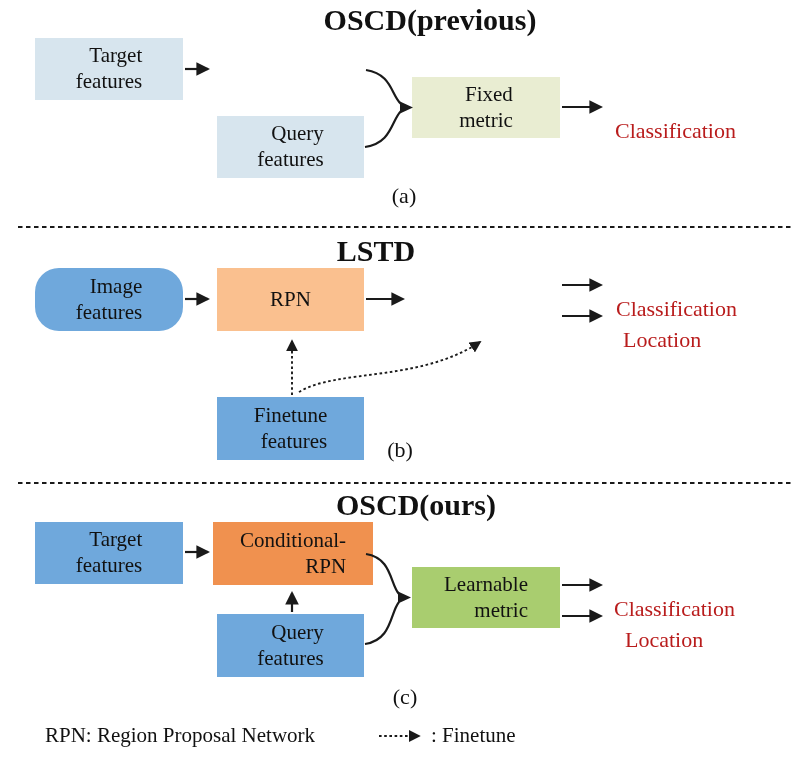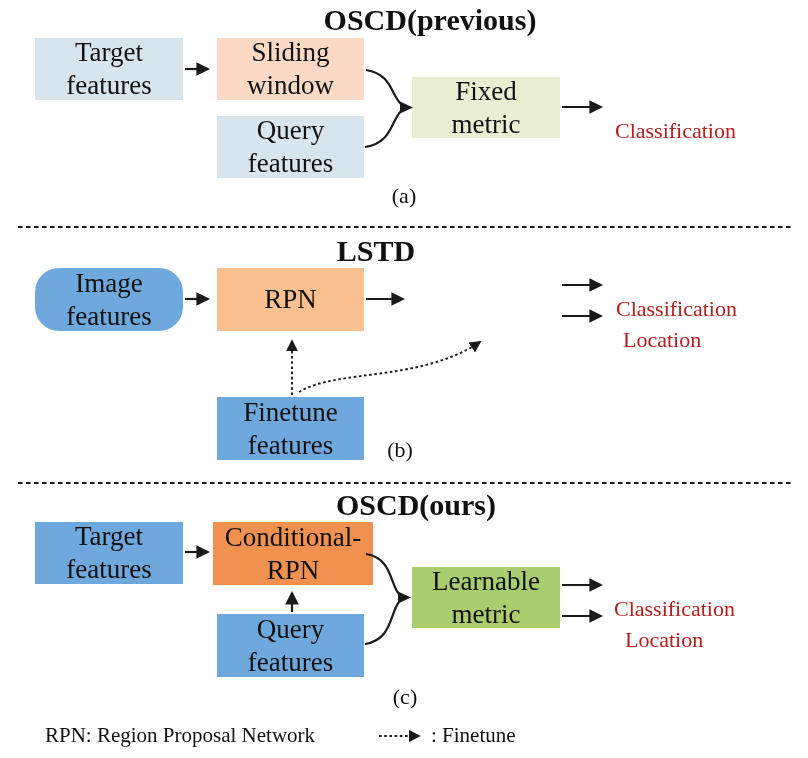--- a/index.html
+++ b/index.html
@@ -1,20 +1,20 @@
 <!DOCTYPE html>
 <html><head>
 <meta charset="utf-8">
 <style>
   html,body{margin:0;padding:0;}
   body{font-family:"Liberation Serif","DejaVu Serif",serif;background:#ffffff;}
   .canvas{position:relative;width:808px;height:758px;background:#ffffff;overflow:hidden;}
   .panel-title{position:absolute;transform:translateX(-50%);font-weight:bold;font-size:30px;color:#111;white-space:nowrap;}
-  .box{position:absolute;display:flex;align-items:center;justify-content:center;text-align:center;
-       font-size:27px;line-height:1.22;color:#111;white-space:pre-line;}
+  .box{position:absolute;display:flex;align-items:center;justify-content:center;text-align:right;
+       font-size:21px;line-height:1.22;color:#111;white-space:pre-line;}
   .caption{position:absolute;transform:translateX(-50%);font-size:22px;color:#111;}
   .outlabel{position:absolute;font-size:22px;color:#b91c1c;white-space:nowrap;margin-top:24px;}
   .legend-text{position:absolute;font-size:21px;color:#111;white-space:nowrap;}
   
   .c-lblue{background:#d7e5ee;}
   .c-lorange{background:#fbd9c5;}
   .c-lgreen{background:#e9edd2;}
   .c-blue{background:#6fa8dc;}
   .c-orange{background:#fac08f;}
   .c-green{background:#c8d7a0;}
@@ -24,22 +24,20 @@
 </style>
 </head>
 <body>
 
 <div class="canvas">
 
   <div class="panel-title" style="left:430px;top:3px;">OSCD(previous)</div>
 
   <div class="box c-lblue" style="left:35px;top:38px;width:148px;height:62px;">Target
 features</div>
-  <div class="box c-lorange" style="left:217px;top:38px;width:147px;height:62px;">Sliding
-window</div>
   <div class="box c-lblue" style="left:217px;top:116px;width:147px;height:62px;">Query
 features</div>
   <div class="box c-lgreen" style="left:412px;top:77px;width:148px;height:61px;">Fixed
 metric</div>
 
   <div class="outlabel" style="left:615px;top:94px;">Classification</div>
 
   <div class="caption" style="left:404px;top:183px;">(a)</div>
 
   <div class="panel-title" style="left:376px;top:234px;">LSTD</div>

